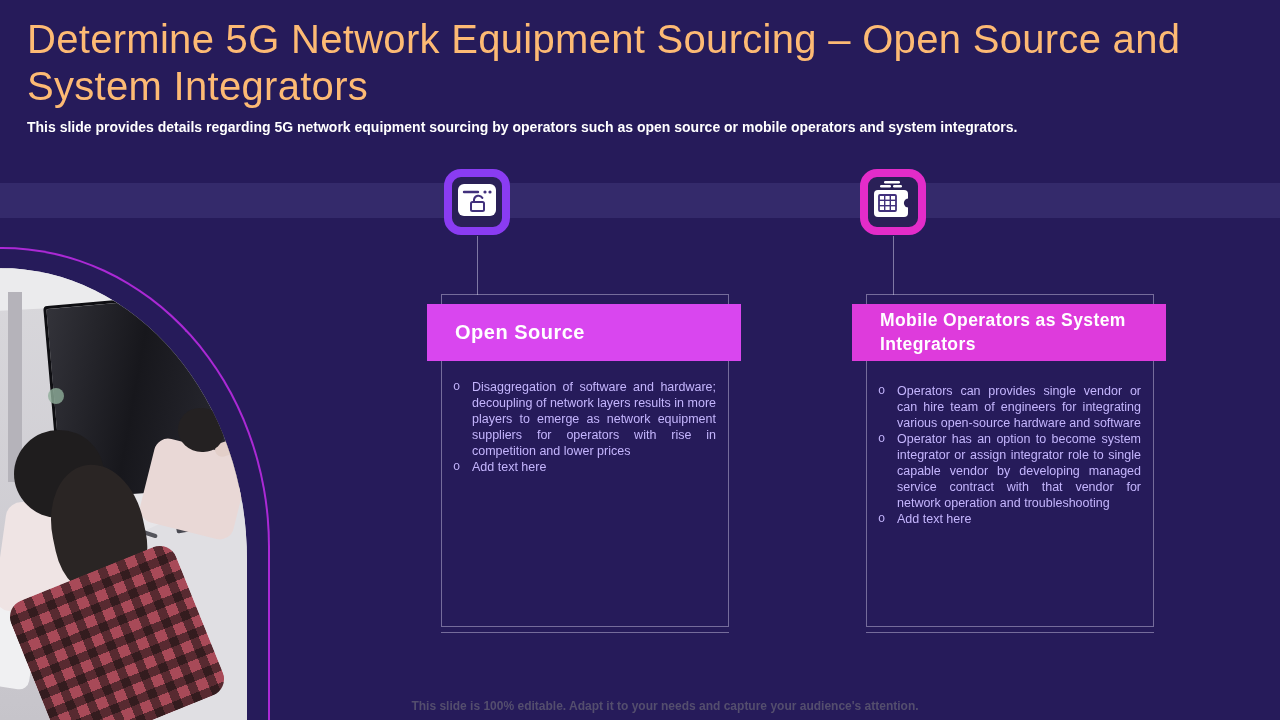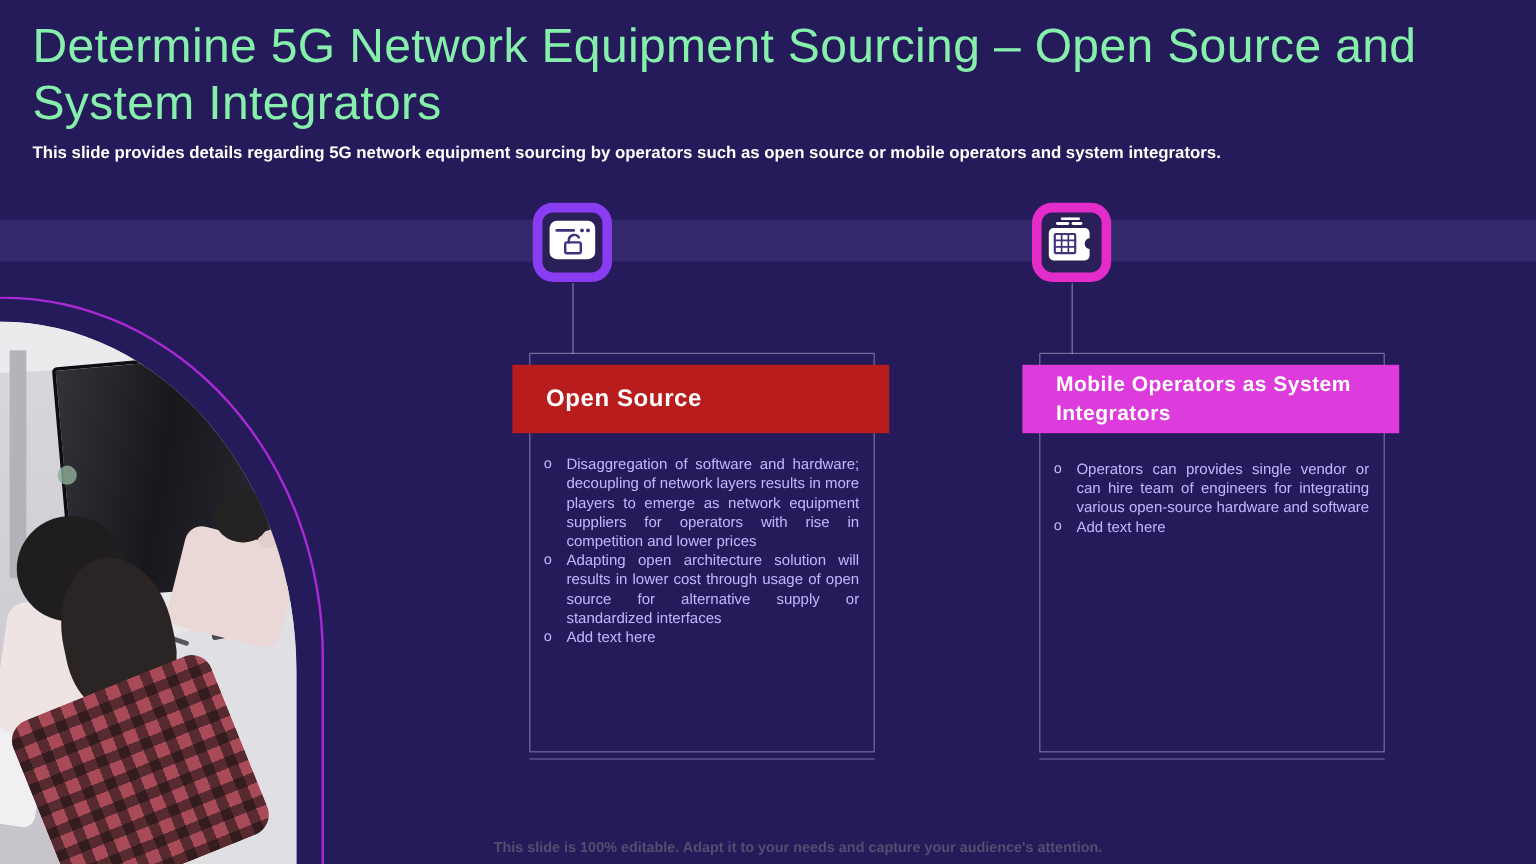--- a/index.html
+++ b/index.html
@@ -6,21 +6,21 @@
   body{
     width:1280px;height:720px;position:relative;overflow:hidden;
     background:#261b5a;
     font-family:"Liberation Sans", sans-serif;
   }
   .band{position:absolute;left:0;top:183px;width:1280px;height:35px;background:#342a6b;}
 
   .title{
     position:absolute;left:27px;top:16px;width:1218px;
     font-size:40px;line-height:1.18;font-weight:400;letter-spacing:.3px;
-    color:#86efac;
+    color:#fdba74;
   }
   .subtitle{
     position:absolute;left:27px;top:119px;width:1100px;
     font-size:14px;font-weight:bold;color:#ffffff;
   }
 
   .icon-badge{
     position:absolute;top:169px;width:50px;height:50px;
     border-radius:17px;background:#2a2057;
     display:flex;align-items:center;justify-content:center;z-index:3;
@@ -41,21 +41,21 @@
   .content-box::after{
     content:"";position:absolute;left:-1px;right:-1px;bottom:-7px;
     border-bottom:1px solid rgba(195,190,220,.5);
   }
 
   .header-bar{
     position:absolute;top:304px;height:57px;width:314px;box-sizing:border-box;
     display:flex;align-items:center;padding-left:28px;padding-right:10px;
     color:#ffffff;font-weight:bold;z-index:2;
   }
-  .header-bar.left{left:427px;background:#b91c1c;font-size:20px;letter-spacing:.5px;}
+  .header-bar.left{left:427px;background:#d946ef;font-size:20px;letter-spacing:.5px;}
   .header-bar.right{left:852px;background:#de3bdc;font-size:17.5px;line-height:1.32;letter-spacing:.4px;}
 
   .bullets{
     position:absolute;width:264px;color:#c4b5fd;
     font-size:12.5px;line-height:16px;
     list-style:none;margin:0;padding:0;z-index:2;
   }
   .bullets.left{left:452px;top:379px;}
   .bullets.right{left:877px;top:383px;}
   .bullets li{position:relative;padding-left:20px;text-align:justify;}
@@ -156,26 +156,26 @@
 
 <div class="header-bar left">
   <span>Open Source</span>
 </div>
 <div class="header-bar right">
   <span>Mobile Operators as System Integrators</span>
 </div>
 
 <ul class="bullets left">
   <li>Disaggregation of software and hardware; decoupling of network layers results in more players to emerge as network equipment suppliers for operators with rise in competition and lower prices</li>
-  <li>Adapting open architecture solution will results in lower cost through usage of open source for alternative supply or standardized interfaces</li>
   <li>Add text here</li>
 </ul>
 
 <ul class="bullets right">
   <li>Operators can provides single vendor or can hire team of engineers for integrating various open-source hardware and software</li>
+  <li>Operator has an option to become system integrator or assign integrator role to single capable vendor by developing managed service contract with that vendor for network operation and troubleshooting</li>
   <li>Add text here</li>
 </ul>
 
 <div class="photo-ring"></div>
 <div class="photo">
   <div class="ph-ceiling"></div>
   <div class="ph-doorframe"></div>
   <div class="ph-tv"></div>
   <div class="ph-tv-dot"></div>
   <div class="ph-credenza"></div>

